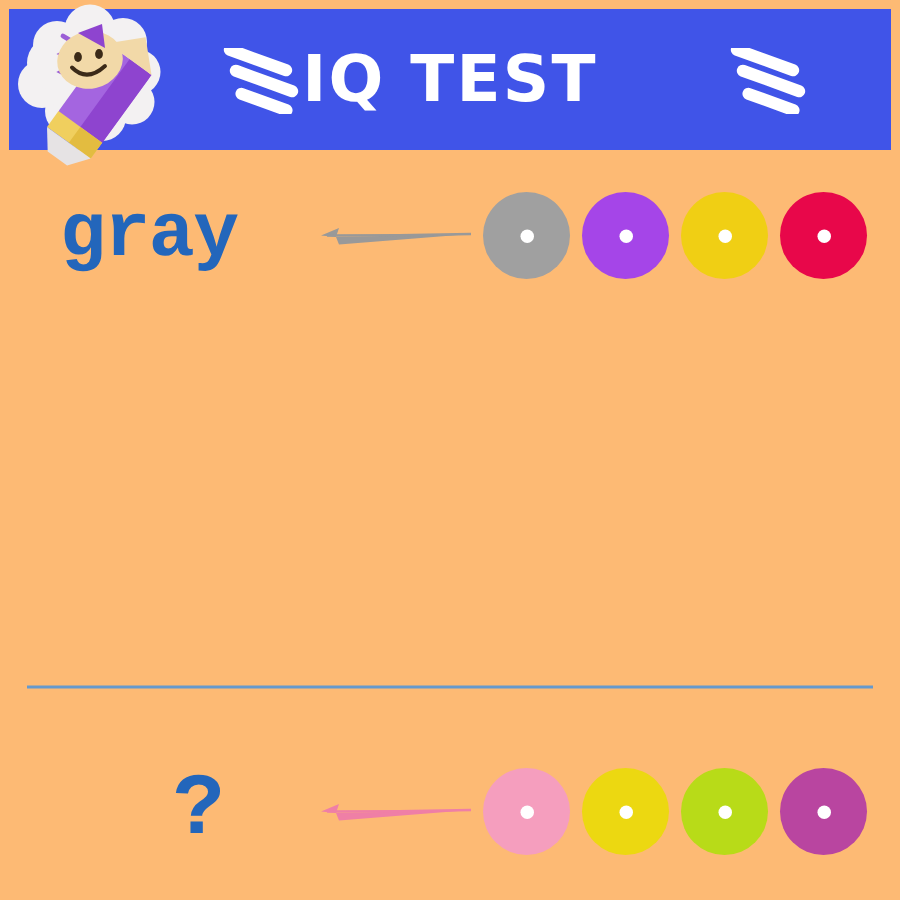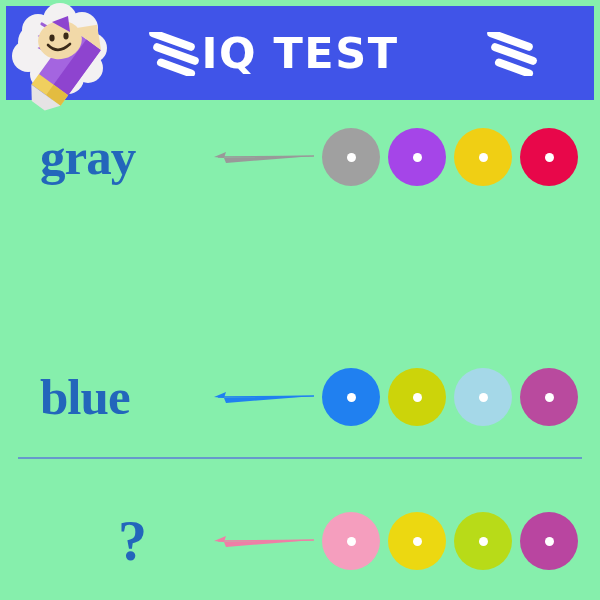--- a/index.html
+++ b/index.html
@@ -12,21 +12,21 @@
     background: #ffffff;
     font-family: "DejaVu Sans", sans-serif;
     overflow: hidden;
     position: relative;
   }
 
   #page {
     position: relative;
     width: 600px;
     height: 600px;
-    background: #86efac;
+    background: #fdba74;
   }
 
   
   #banner {
     position: absolute;
     left: 6px;
     top: 6px;
     width: 588px;
     height: 94px;
     background: #4054e8;
@@ -77,21 +77,21 @@
   #row-0 { top: 112px; }
   #row-1 { top: 234px; }
   #row-2 { top: 352px; }
   #row-3 { top: 496px; }
 
   .row-label {
     position: absolute;
     left: 40px;
     width: 190px;
     color: #2366bb;
-    font-family: Liberation Serif, serif;
+    font-family: Liberation Mono, monospace;
     font-size: 51px;
     font-weight: bold;
     letter-spacing: -1px;
     line-height: 1;
     text-align: left;
     user-select: none;
   }
   .row-label.qmark {
     left: 92px;
     width: 80px;
@@ -226,41 +226,20 @@
       <div class="disc" style="background:#f0cf14">
         <div class="hole"></div>
       </div>
       <div class="disc" style="background:#e8074a">
         <div class="hole"></div>
       </div>
     </div>
   </div>
 
 
-  <div class="row" id="row-2">
-    <div class="row-label" style="color: rgb(35, 102, 187);">blue</div>
-    <svg class="row-arrow" viewBox="0 0 108 24">
-      <path d="M108 11 L18 13 L8 12 L20 7 L18 13 L20 18 Z" fill="#2080f0"></path>
-      <path d="M108 11 Q60 12 12 12" stroke="#2080f0" stroke-width="1.6" fill="none"></path>
-    </svg>
-    <div class="circles">
-      <div class="disc" style="background:#2080f0">
-        <div class="hole"></div>
-      </div>
-      <div class="disc" style="background:#ccd40a">
-        <div class="hole"></div>
-      </div>
-      <div class="disc" style="background:#a5d8e8">
-        <div class="hole"></div>
-      </div>
-      <div class="disc" style="background:#b94a9e">
-        <div class="hole"></div>
-      </div>
-    </div>
-  </div>
 
   <div id="divider" style="background: rgb(102, 153, 204);"></div>
 
   <div class="row" id="row-3">
     <div class="row-label qmark" style="color: rgb(35, 102, 187);">?</div>
     <svg class="row-arrow" viewBox="0 0 108 24">
       <path d="M108 11 L18 13 L8 12 L20 7 L18 13 L20 18 Z" fill="#ef7fa6"></path>
       <path d="M108 11 Q60 12 12 12" stroke="#ef7fa6" stroke-width="1.6" fill="none"></path>
     </svg>
     <div class="circles">

